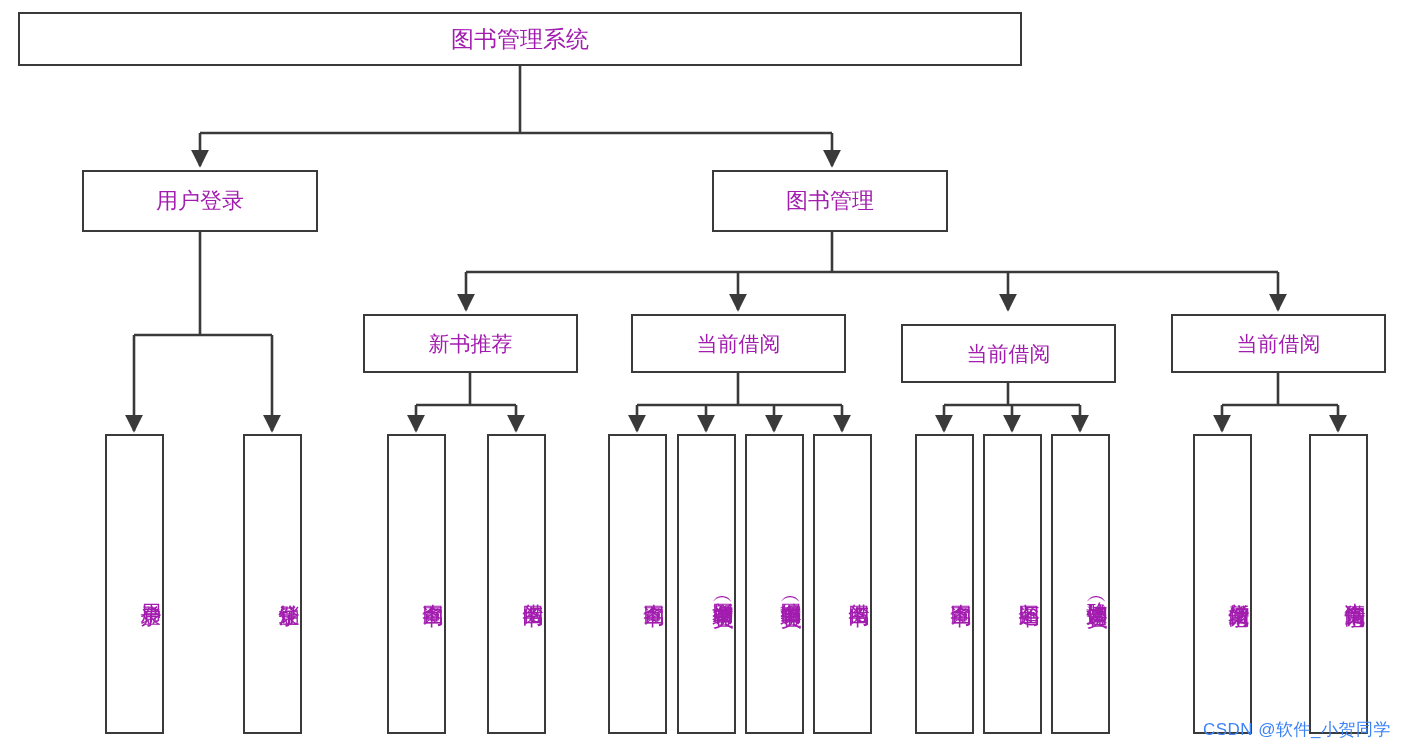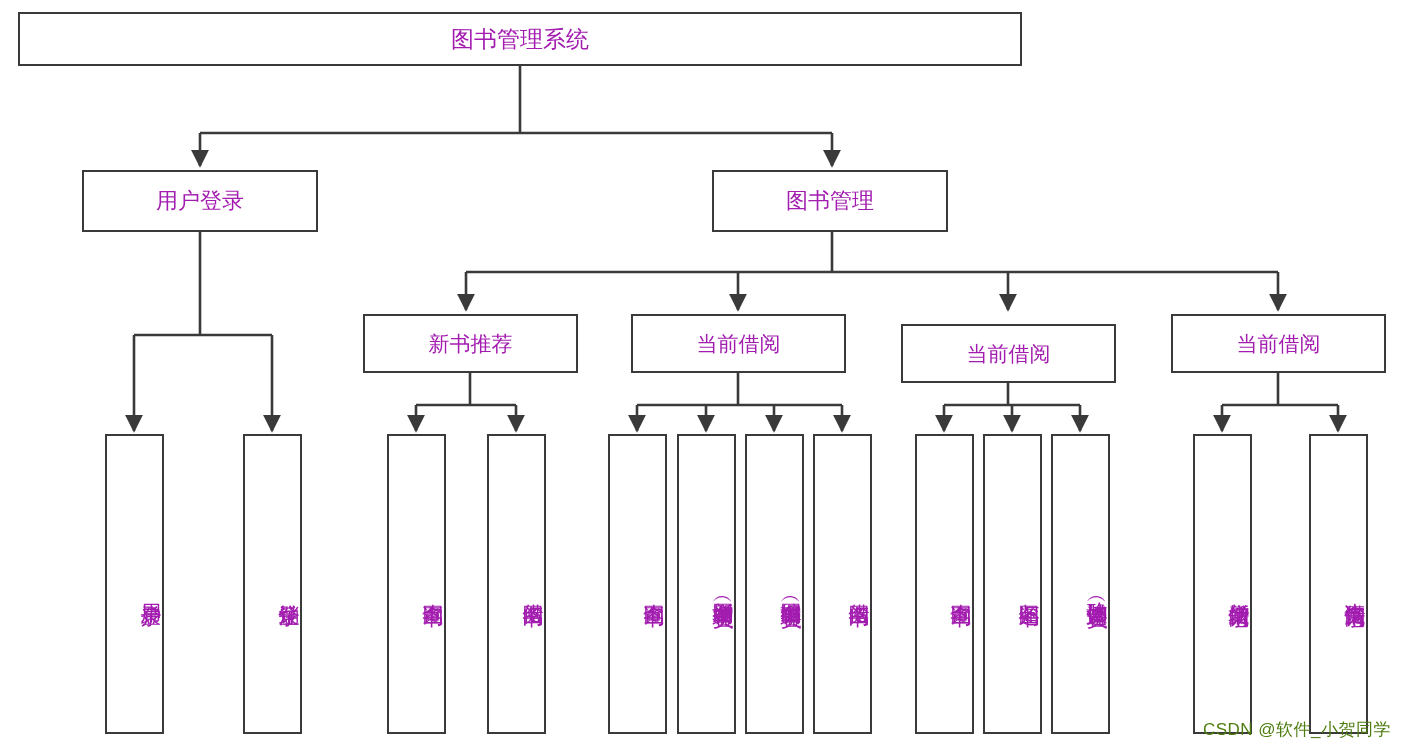--- a/index.html
+++ b/index.html
@@ -58,21 +58,21 @@
     writing-mode: vertical-rl;
     text-orientation: upright;
     white-space: normal;
     text-align: left;
   }
   .watermark {
     position: absolute;
     right: 14px;
     bottom: 6px;
     font-size: 17px;
-    color: #4d7c0f;
+    color: #3b82f6;
     letter-spacing: 0.5px;
     white-space: nowrap;
   }
 </style>
 </head>
 <body>
 
 <div id="canvas">
 
   <svg class="wires" viewBox="0 0 1405 747" xmlns="http://www.w3.org/2000/svg">

